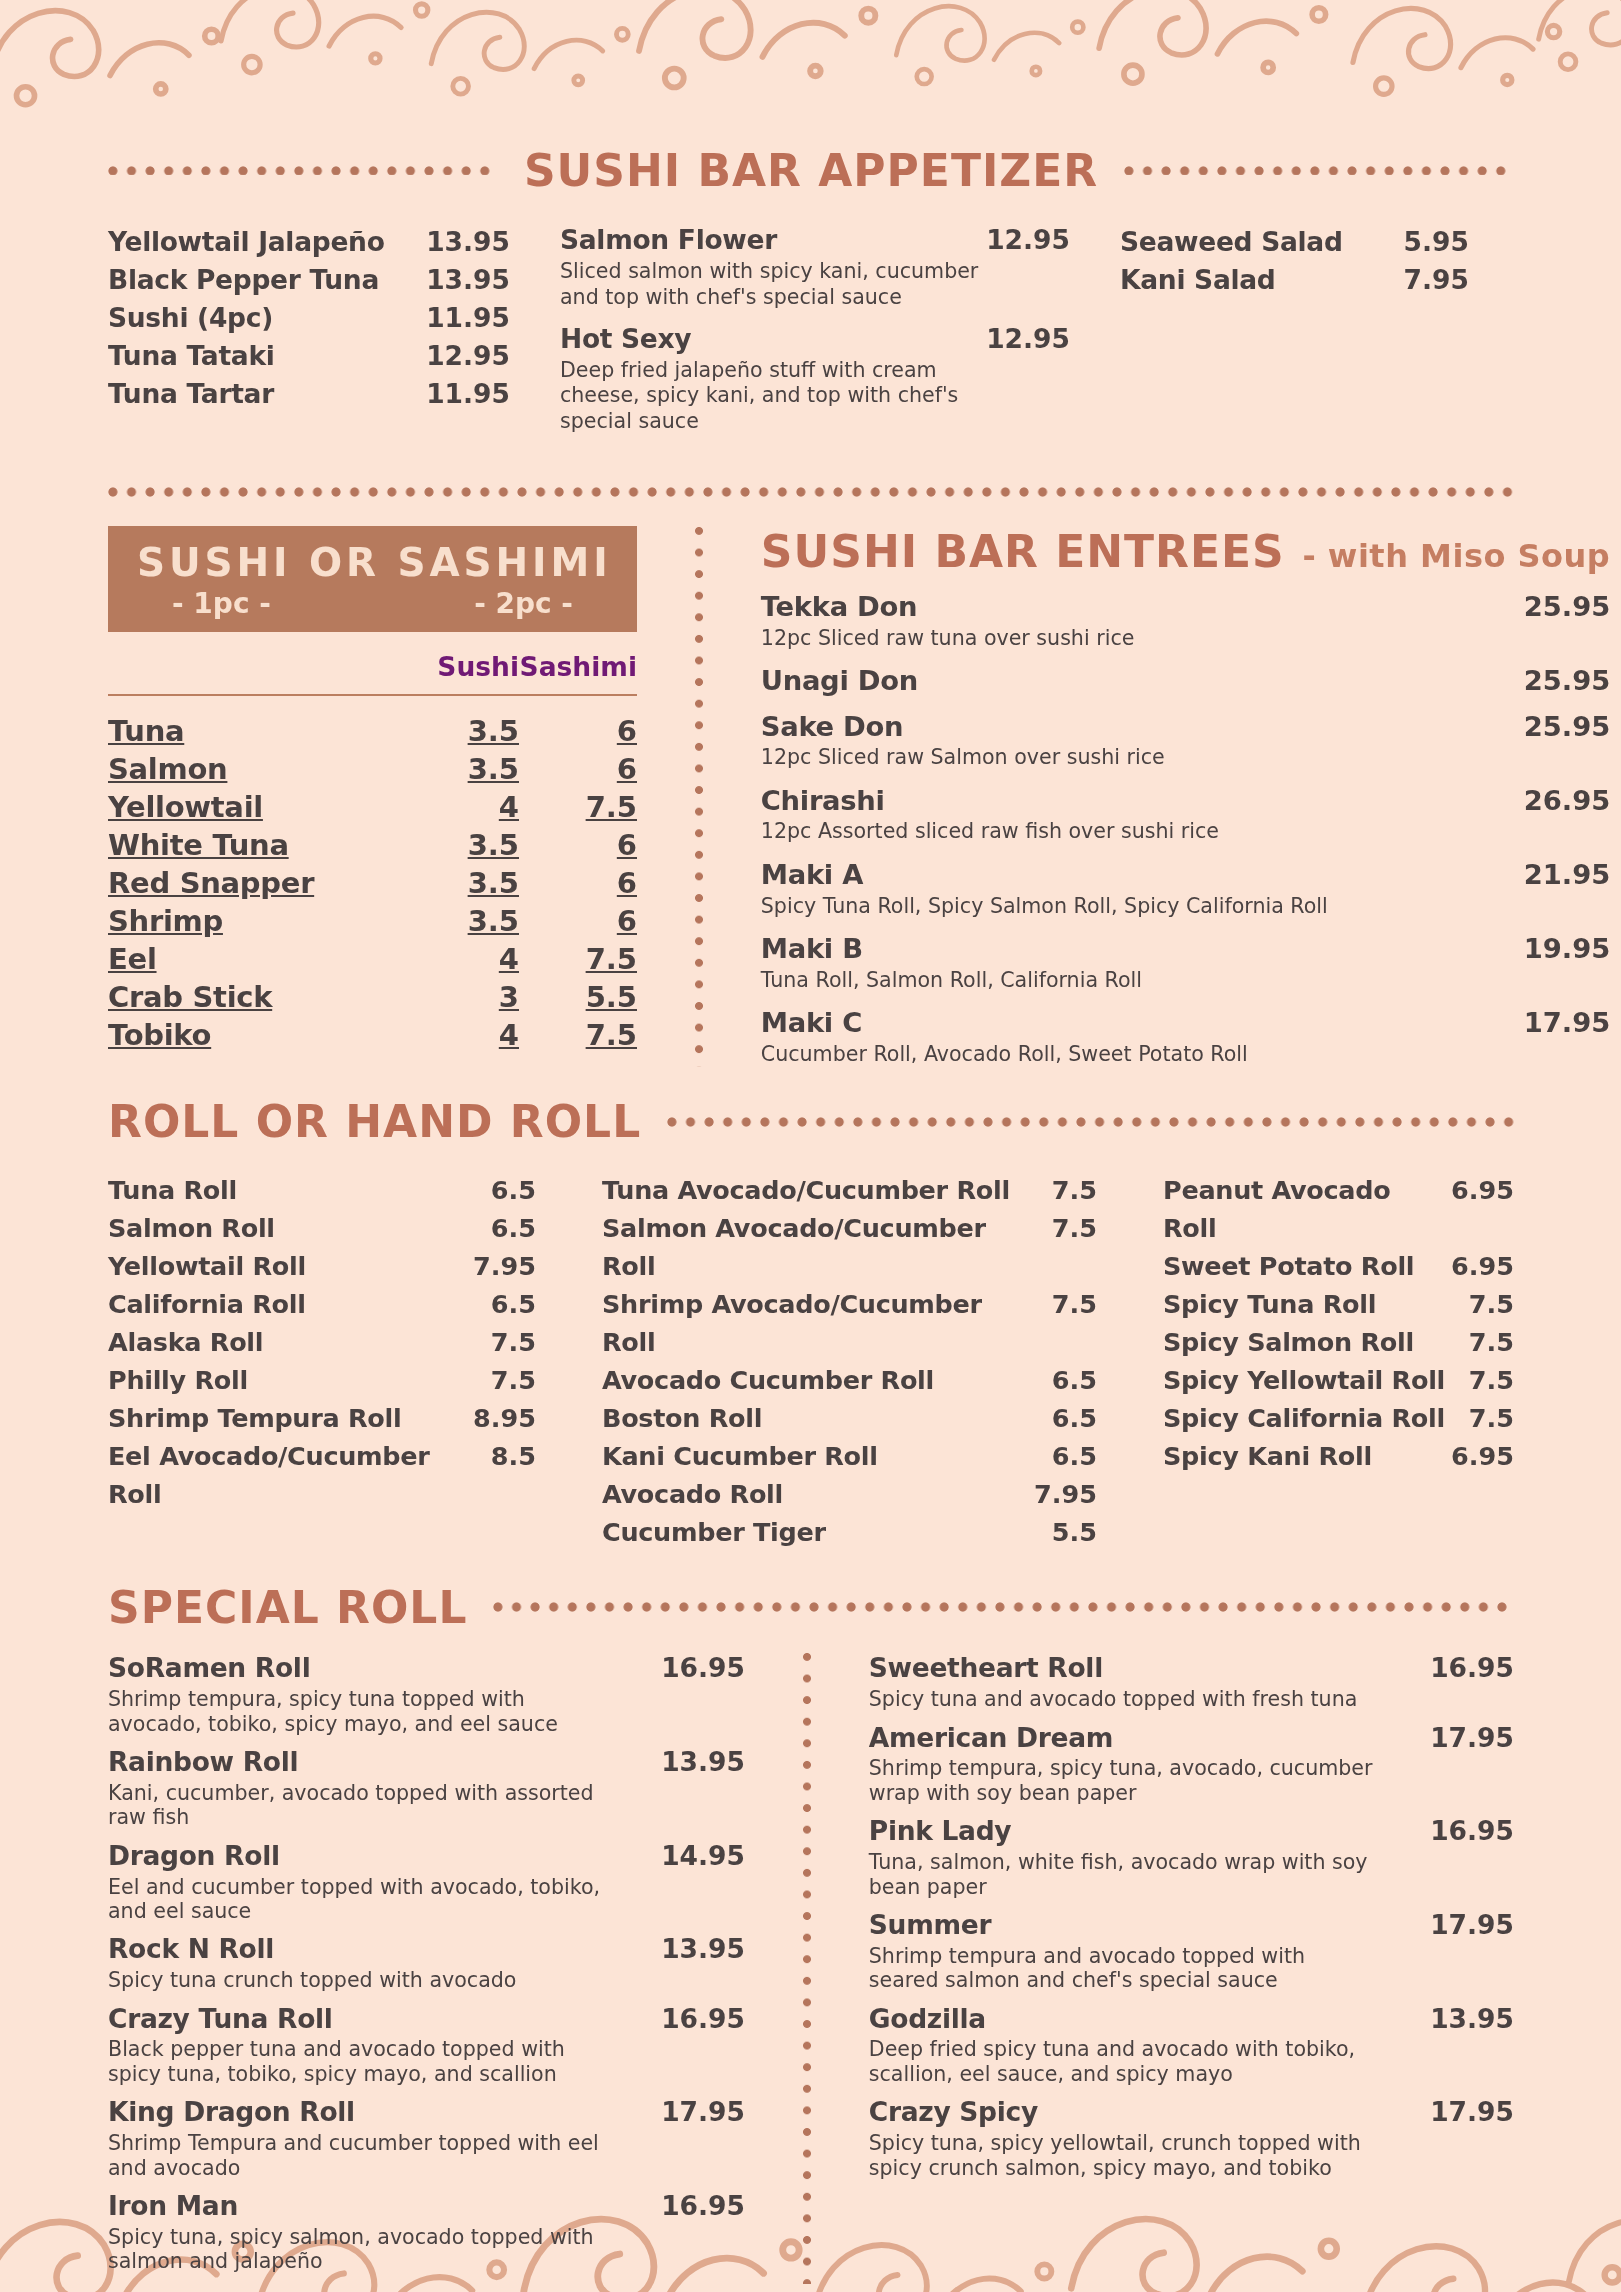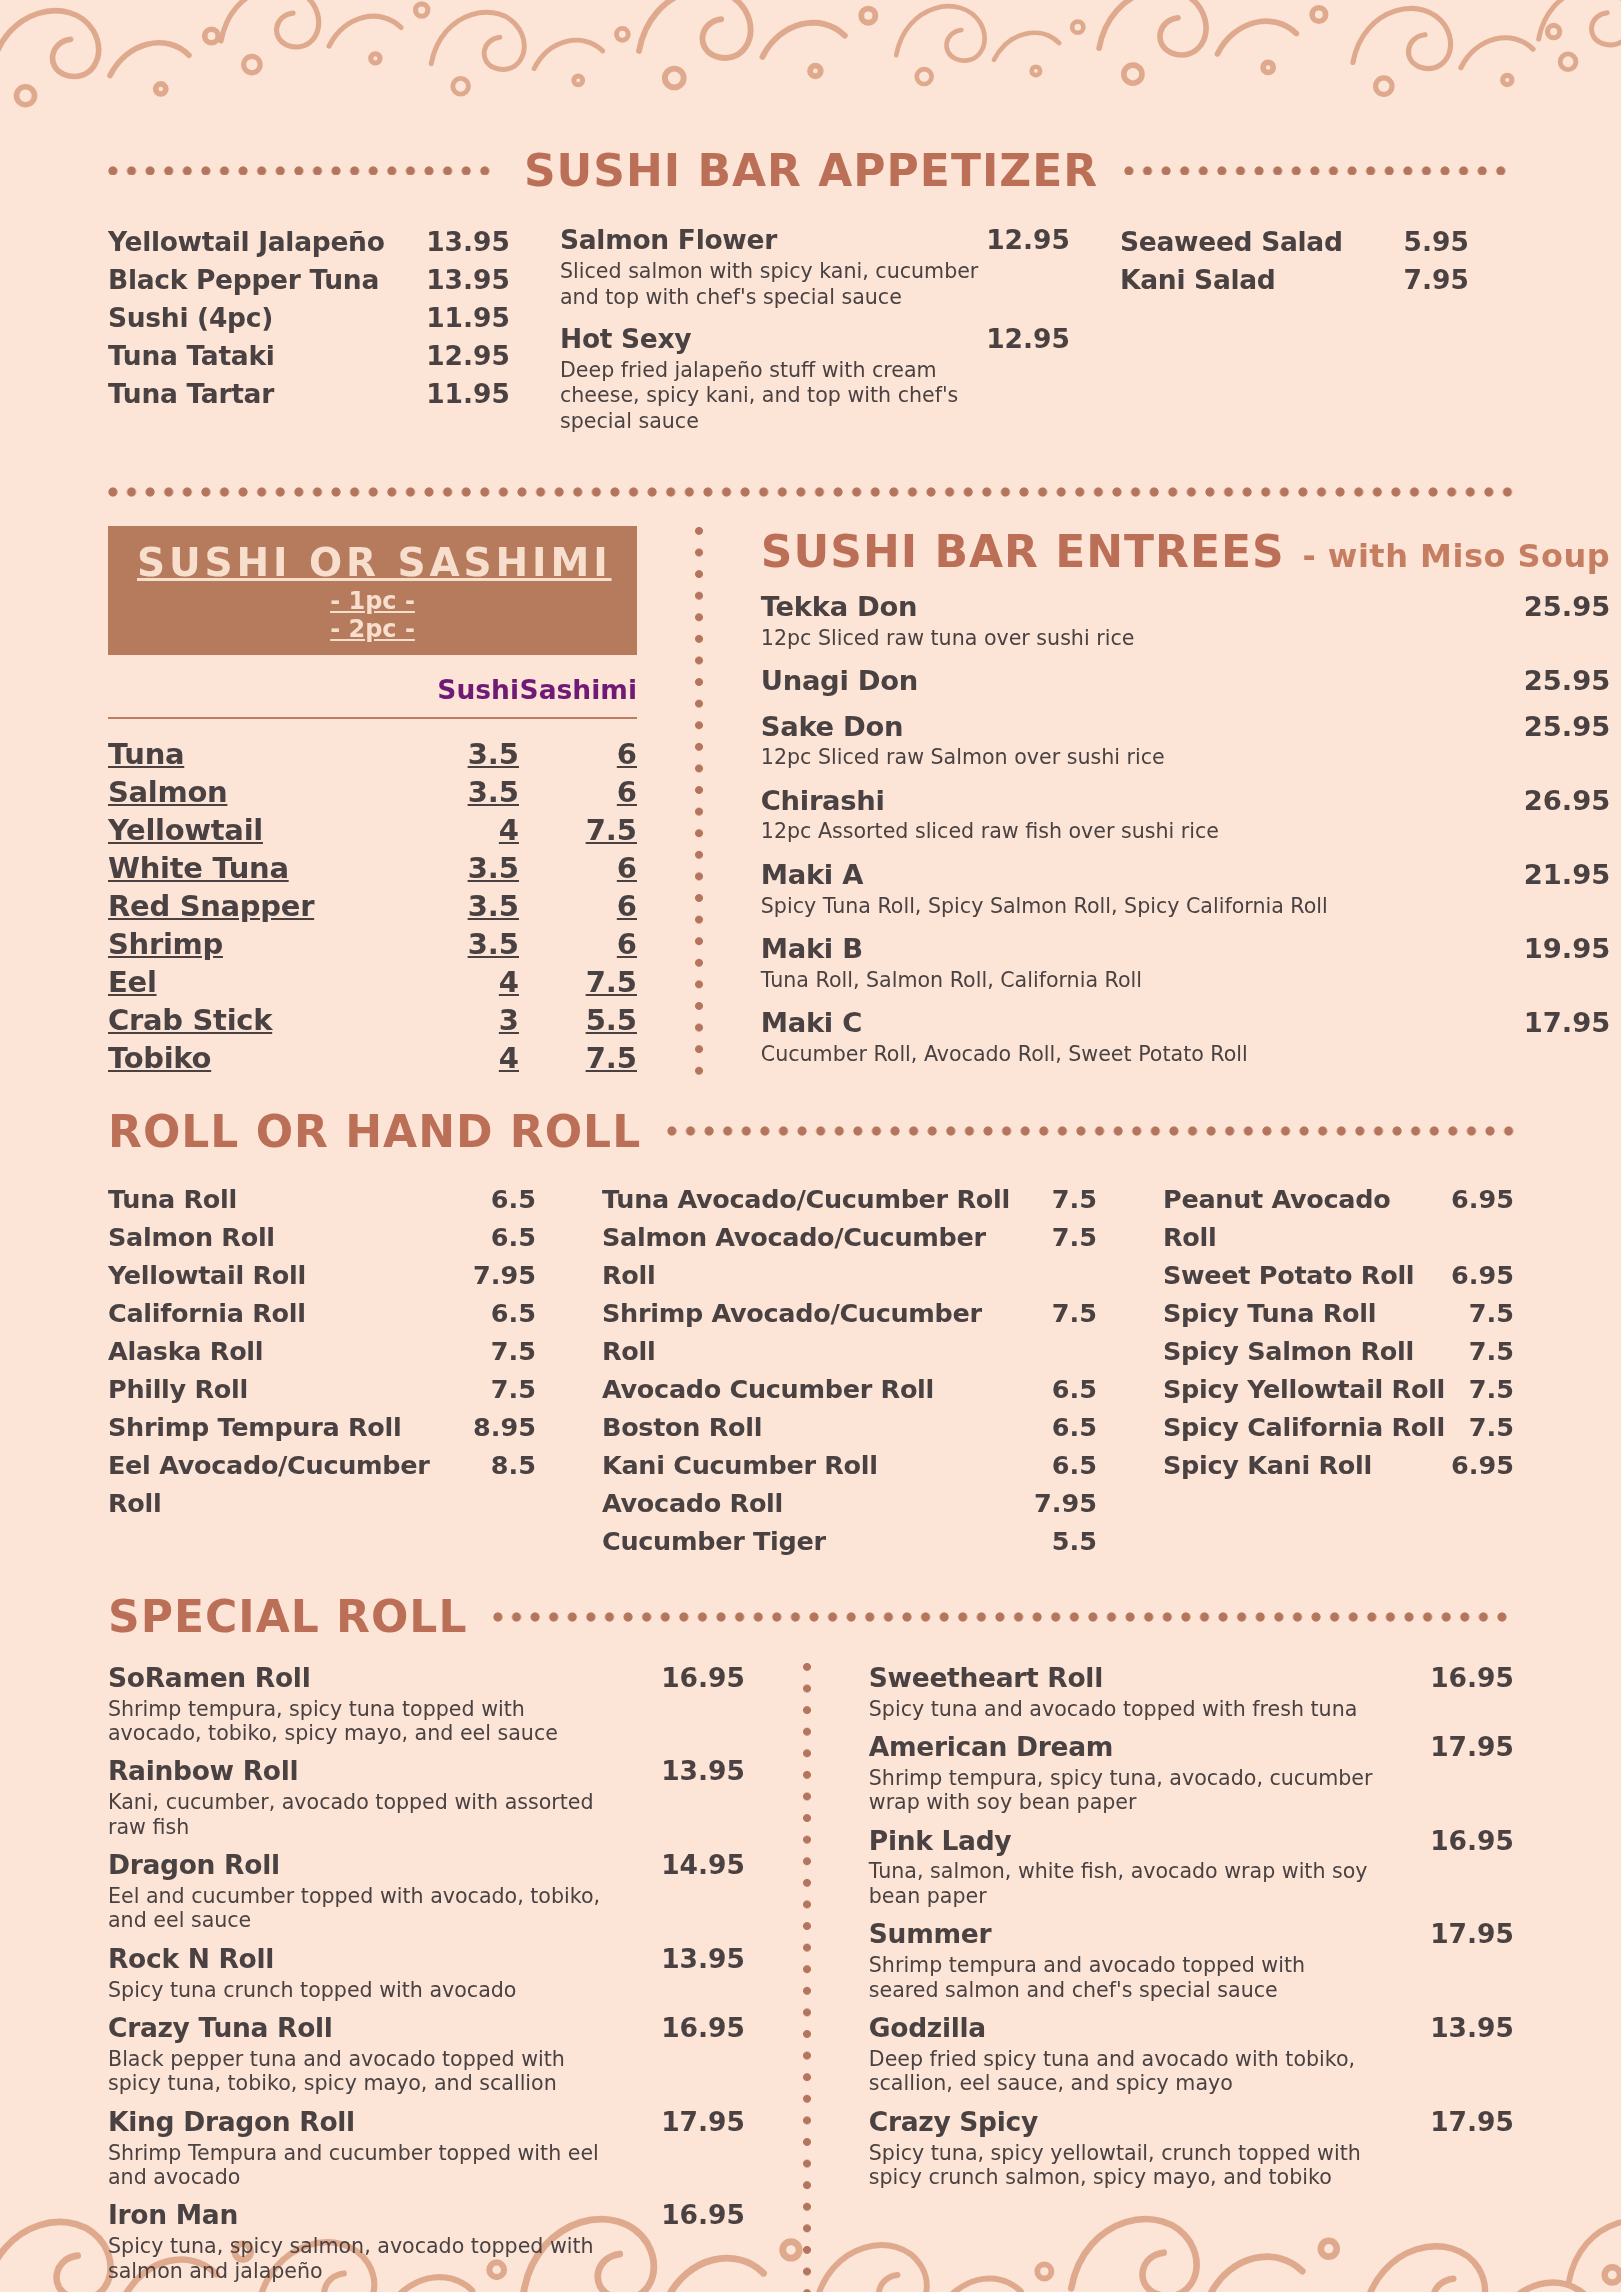--- a/index.html
+++ b/index.html
@@ -45,23 +45,23 @@
   .row { display:flex; justify-content:space-between; align-items:flex-start; }
   .simple-list .row { font-size:26.5px; font-weight:bold; line-height:38px; }
   .item-name { letter-spacing:-0.3px; }
   .item-price { flex-shrink:0; margin-left:13.7px; }
   .desc-item { margin-bottom:11.8px; }
   .desc-item .row { font-size:26.5px; font-weight:bold; line-height:33px; }
   .item-desc { font-size:20.6px; line-height:25.5px; font-weight:normal; max-width:451px; margin-top:2.9px; }
 
   
   .mid { display:grid; grid-template-columns:529px 9.8px 1fr; column-gap:57px; margin-top:5.9px; }
-  .ss-box { background:#b67a5d; color:#f8dfcd; text-align:center; padding:13.7px 29px 11.8px;text-decoration:underline; }
+  .ss-box { background:#b67a5d; color:#f8dfcd; text-align:center; padding:13.7px 29px 11.8px; }
   .ss-box h2 { font-size:39px; font-weight:bold; letter-spacing:3.9px; white-space:nowrap; }
-  .ss-sub { display:flex; justify-content:space-between; font-size:24px; font-weight:bold; margin-top:2px; padding:0 35px;flex-direction:column; }
+  .ss-sub { display:flex; justify-content:space-between; font-size:28px; font-weight:bold; margin-top:2px; padding:0 35px; }
   .ss-head {
     display:grid; grid-template-columns:1fr 108px 118px;
     font-size:26.5px; font-weight:bold; color:#701a75;
     margin-top:19.6px; padding-bottom:11.8px; border-bottom:2px solid #bb7e60;
   }
   .ss-head span, .ss-row .num { text-align:right; }
   .ss-rows { margin-top:15.7px; }
   .ss-row { display:grid; grid-template-columns:1fr 108px 118px; font-size:29px; font-weight:bold; line-height:38px;text-decoration:underline; }
 
   .entrees-title-row { display:flex; align-items:baseline; gap:17.6px; white-space:nowrap; }

